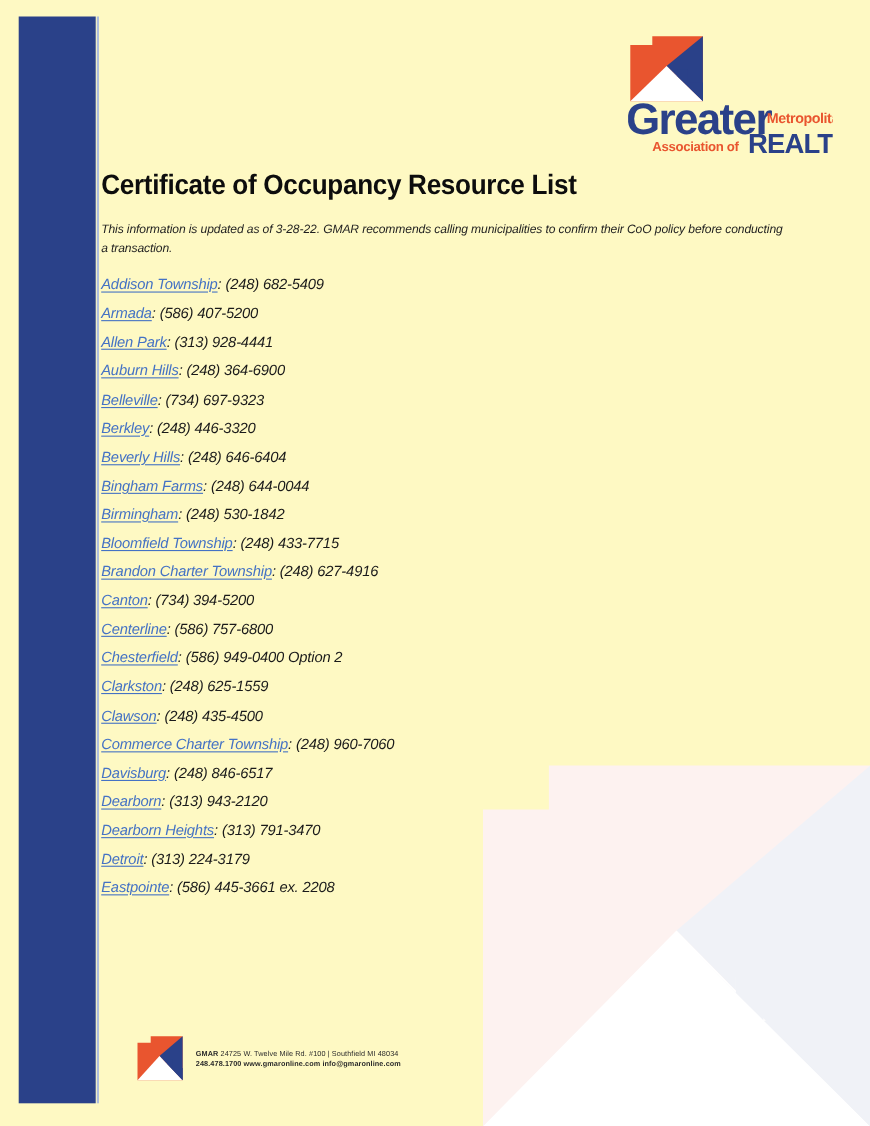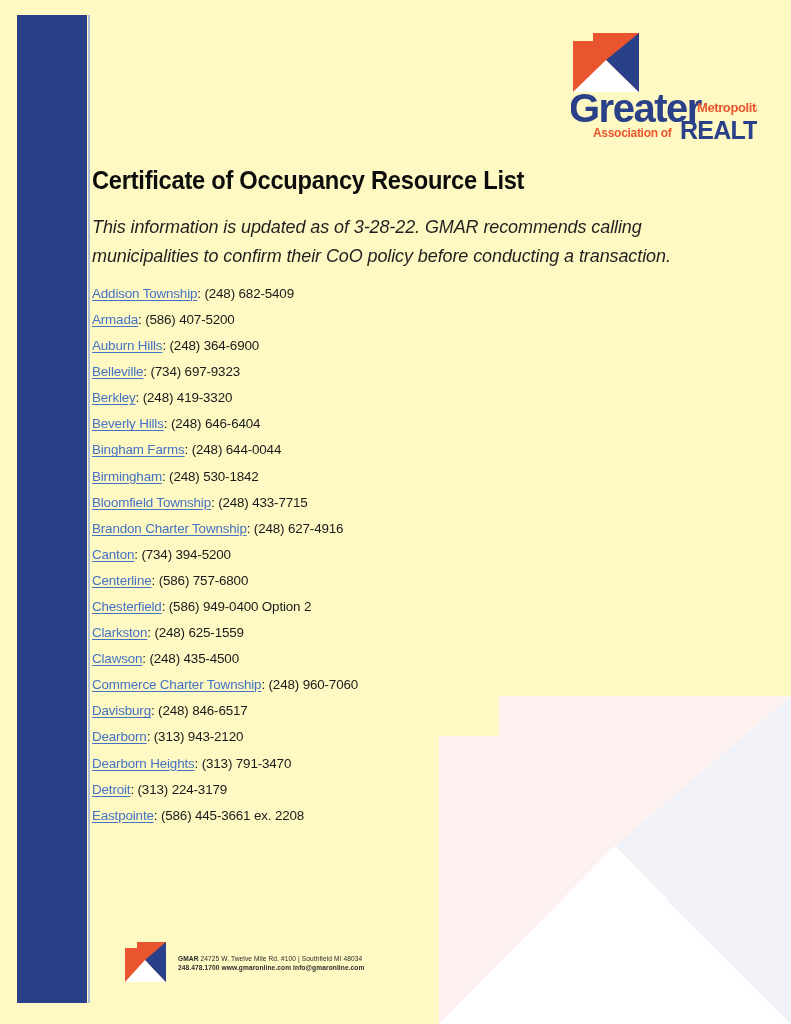--- a/index.html
+++ b/index.html
@@ -62,61 +62,62 @@
     top: 30px;
     width: 186px;
     height: 112px;
     z-index: 3;
   }
 
   
   .content {
     position: absolute;
     left: 92px;
-    top: 166px;
+    top: 154px;
     width: 640px;
     z-index: 3;
   }
 
   .doc-title {
     font-family: "Liberation Sans", sans-serif;
     font-size: 25.5px;
     font-weight: bold;
     color: #0D0D0D;
     letter-spacing: -0.3px;
     margin: 0 0 18px 0;
     line-height: 1.12;
     transform: scaleX(0.93);
     transform-origin: left center;
   }
 
   .doc-subtitle {
     font-family: "Liberation Sans", sans-serif;
     font-style: italic;
-    font-size: 18px;
+    font-size: 11px;
     color: #1F1F1F;
     line-height: 1.62;
     margin: 0 0 16px 0;
     max-width: 620px;
     letter-spacing: -0.1px;
   }
 
   .entry-list {
     list-style: none;
     margin: 0;
     padding: 0;
   }
 
   .entry {
     font-size: 13.4px;
     color: #1A1A1A;
     line-height: 1.0;
     margin-bottom: 12.7px;
     white-space: nowrap;
     letter-spacing: -0.15px;
+    font-style: italic;
   }
 
   .entry-link {
     color: #4472C4;
     text-decoration: underline;
     text-underline-offset: 1.5px;
     cursor: pointer;
   }
 
   .entry-phone {
@@ -191,23 +192,24 @@
   <div class="content">
 
     <h1 class="doc-title">Certificate of Occupancy Resource List</h1>
 
     <p class="doc-subtitle">This information is updated as of 3-28-22. GMAR recommends calling municipalities to confirm their CoO policy before conducting a transaction.</p>
 
     <ul class="entry-list" id="entry-list">
 
     <li class="entry"><span class="entry-link">Addison Township</span>: <span class="entry-phone">(248) 682-5409</span></li>
         <li class="entry"><span class="entry-link">Armada</span>: <span class="entry-phone">(586) 407-5200</span></li>
+        <li class="entry"><span class="entry-link">Allen Park</span>: <span class="entry-phone">(313) 928-4441</span></li>
         <li class="entry"><span class="entry-link">Auburn Hills</span>: <span class="entry-phone">(248) 364-6900</span></li>
         <li class="entry"><span class="entry-link">Belleville</span>: <span class="entry-phone">(734) 697-9323</span></li>
-        <li class="entry"><span class="entry-link">Berkley</span>: <span class="entry-phone">(248) 419-3320</span></li>
+        <li class="entry"><span class="entry-link">Berkley</span>: <span class="entry-phone">(248) 446-3320</span></li>
         <li class="entry"><span class="entry-link">Beverly Hills</span>: <span class="entry-phone">(248) 646-6404</span></li>
         <li class="entry"><span class="entry-link">Bingham Farms</span>: <span class="entry-phone">(248) 644-0044</span></li>
         <li class="entry"><span class="entry-link">Birmingham</span>: <span class="entry-phone">(248) 530-1842</span></li>
         <li class="entry"><span class="entry-link">Bloomfield Township</span>: <span class="entry-phone">(248) 433-7715</span></li>
         <li class="entry"><span class="entry-link">Brandon Charter Township</span>: <span class="entry-phone">(248) 627-4916</span></li>
         <li class="entry"><span class="entry-link">Canton</span>: <span class="entry-phone">(734) 394-5200</span></li>
         <li class="entry"><span class="entry-link">Centerline</span>: <span class="entry-phone">(586) 757-6800</span></li>
         <li class="entry"><span class="entry-link">Chesterfield</span>: <span class="entry-phone">(586) 949-0400 Option 2</span></li>
         <li class="entry"><span class="entry-link">Clarkston</span>: <span class="entry-phone">(248) 625-1559</span></li>
         <li class="entry"><span class="entry-link">Clawson</span>: <span class="entry-phone">(248) 435-4500</span></li>

